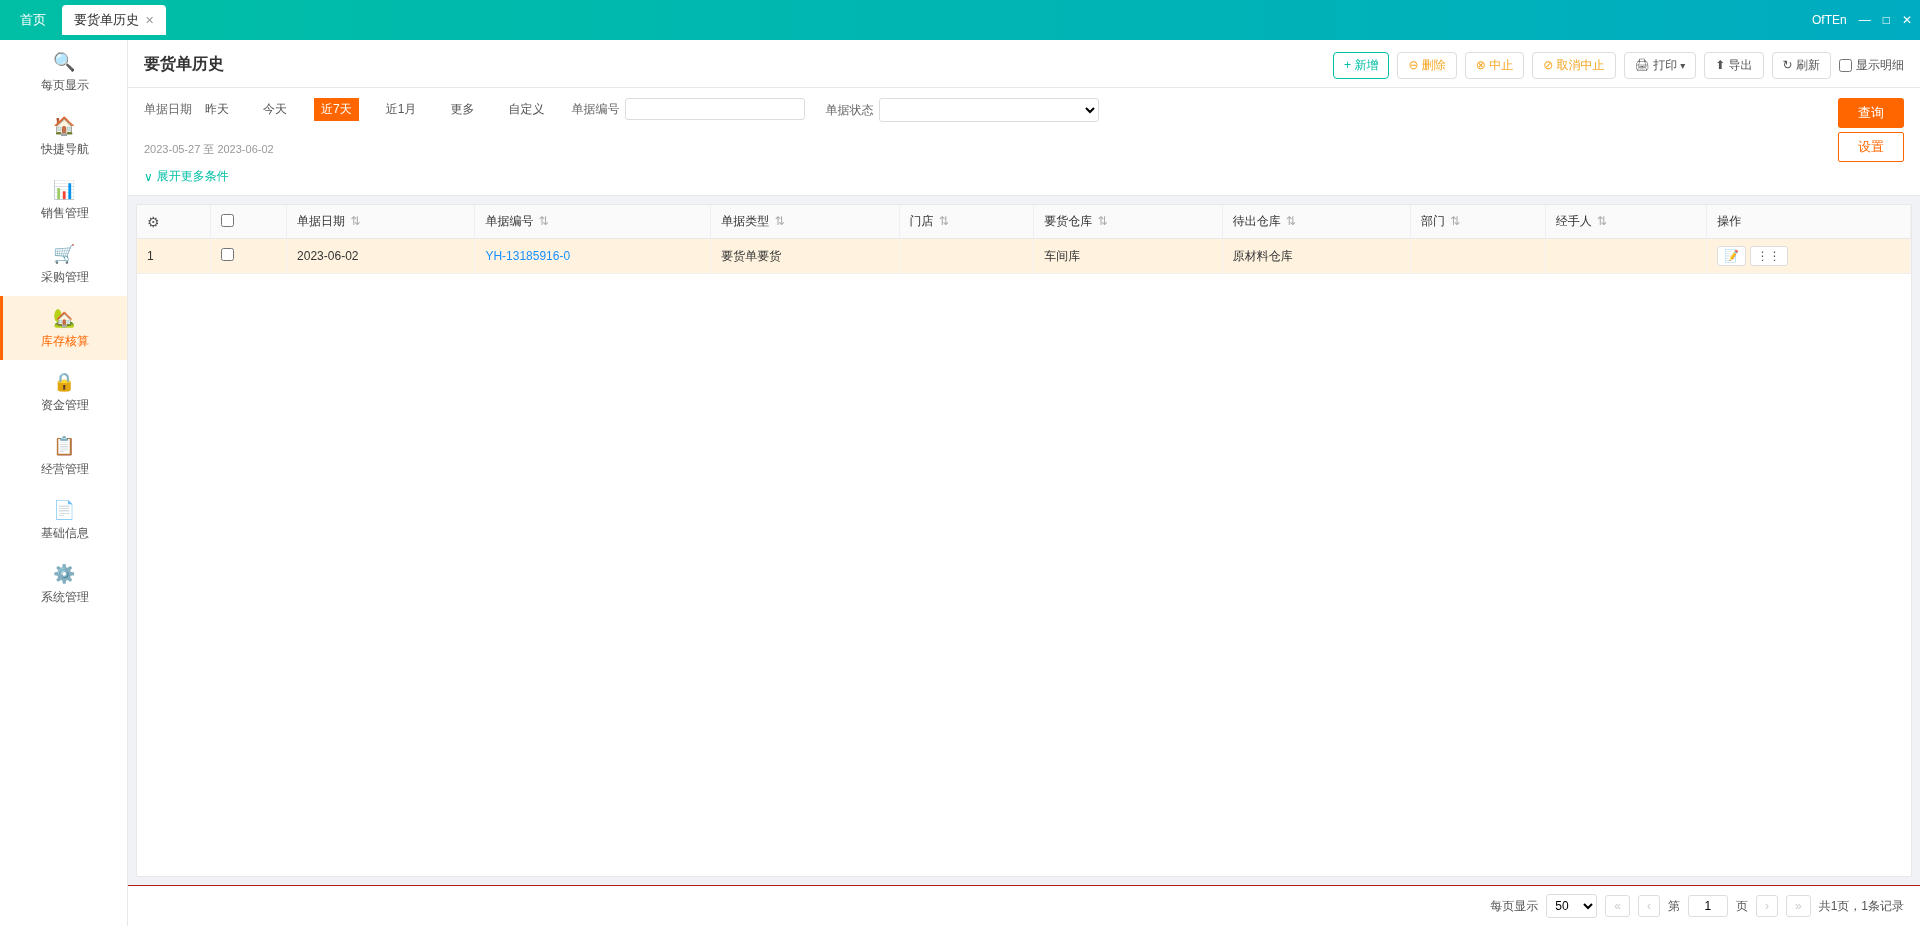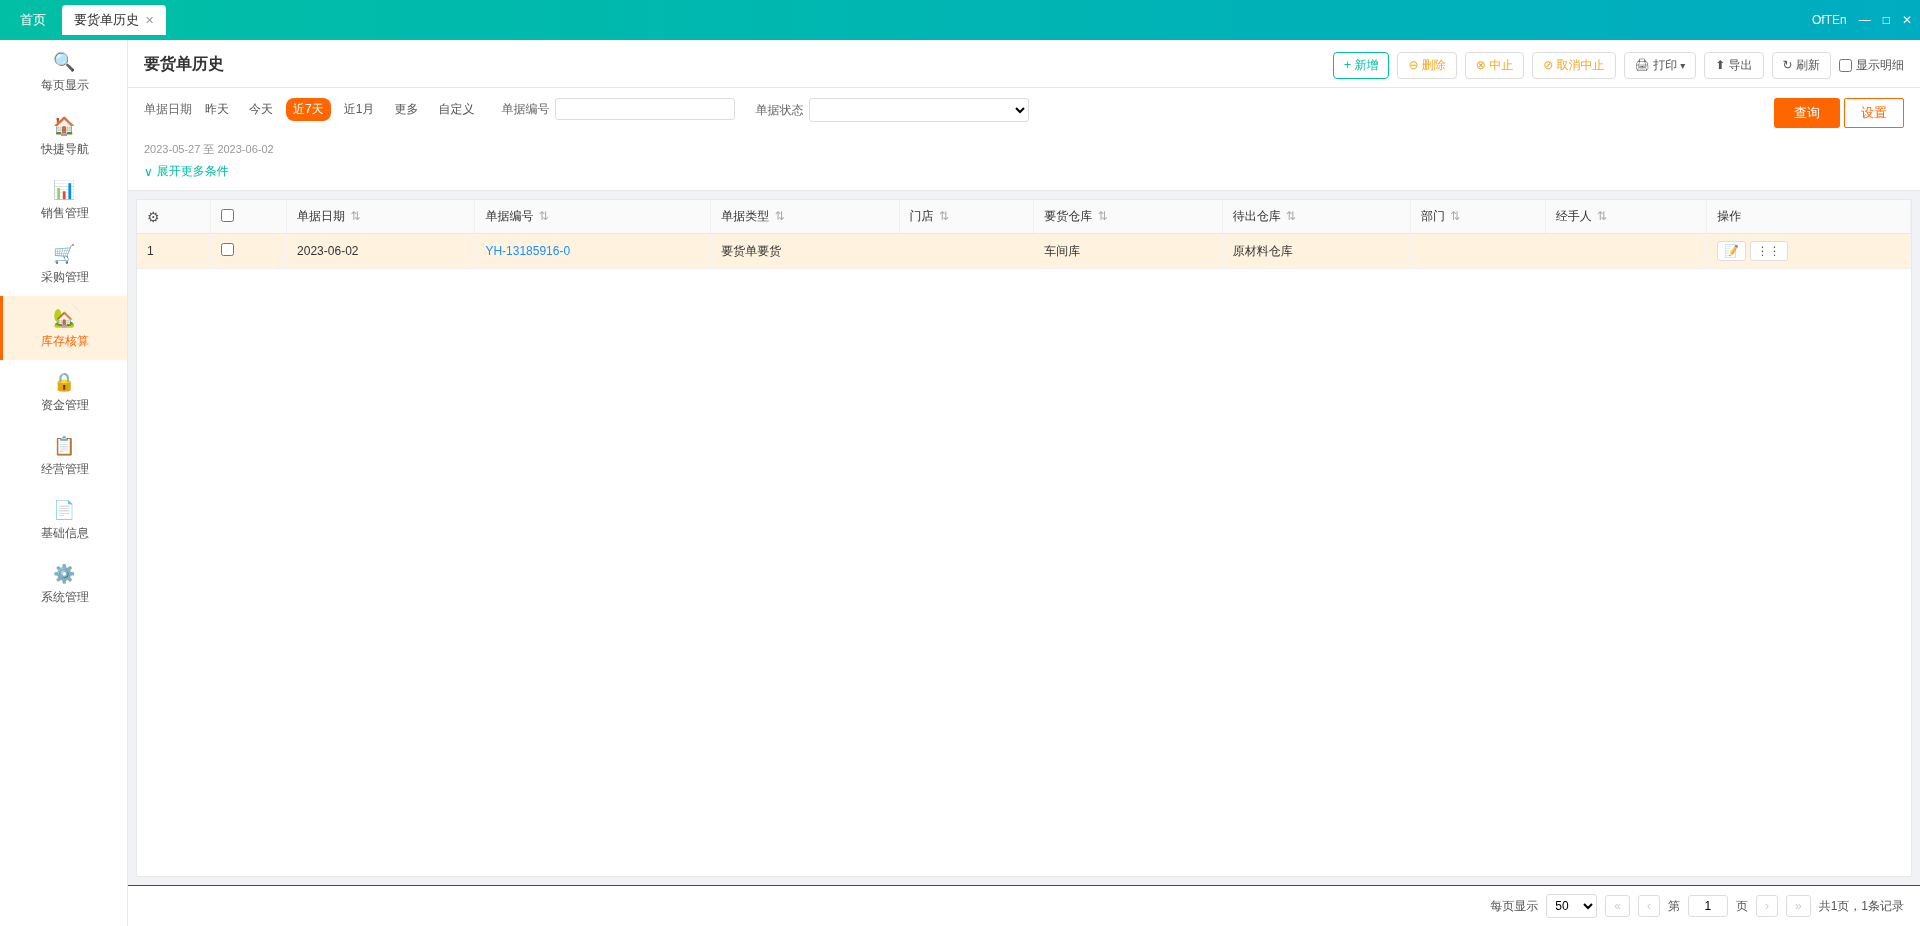--- a/index.html
+++ b/index.html
@@ -159,34 +159,34 @@
       gap: 6px;
     }
     .filter-label {
       color: #666;
       font-size: 12px;
       white-space: nowrap;
     }
     .date-filter-btns {
       display: flex;
       align-items: center;
-      gap: 6px;
+      gap: 20px;
     }
     .date-btn {
       padding: 2px 6px;
       border-radius: 3px;
       cursor: pointer;
       font-size: 12px;
       color: #555;
       border: 1px solid transparent;
     }
     .date-btn.active {
       background: #ff6600;
       color: #fff;
-      border-radius: 8px;
+      border-radius: 0;
     }
     .date-range-text {
       font-size: 11px;
       color: #999;
       margin-top: 18px;
     }
     .filter-input {
       border: 1px solid #ddd;
       border-radius: 3px;
       padding: 3px 8px;
@@ -227,20 +227,21 @@
       color: #ff6600;
       border: 1px solid #ff6600;
       padding: 5px 16px;
       border-radius: 2px;
       cursor: pointer;
       font-size: 13px;
       white-space: nowrap;
     }
     .action-btns {
       display: flex;
+      flex-direction: column;
       gap: 4px;
       margin-left: auto;
     }
 
     
     .table-container {
       flex: 1;
       background: #fff;
       margin: 8px;
       border: 1px solid #e8e8e8;

